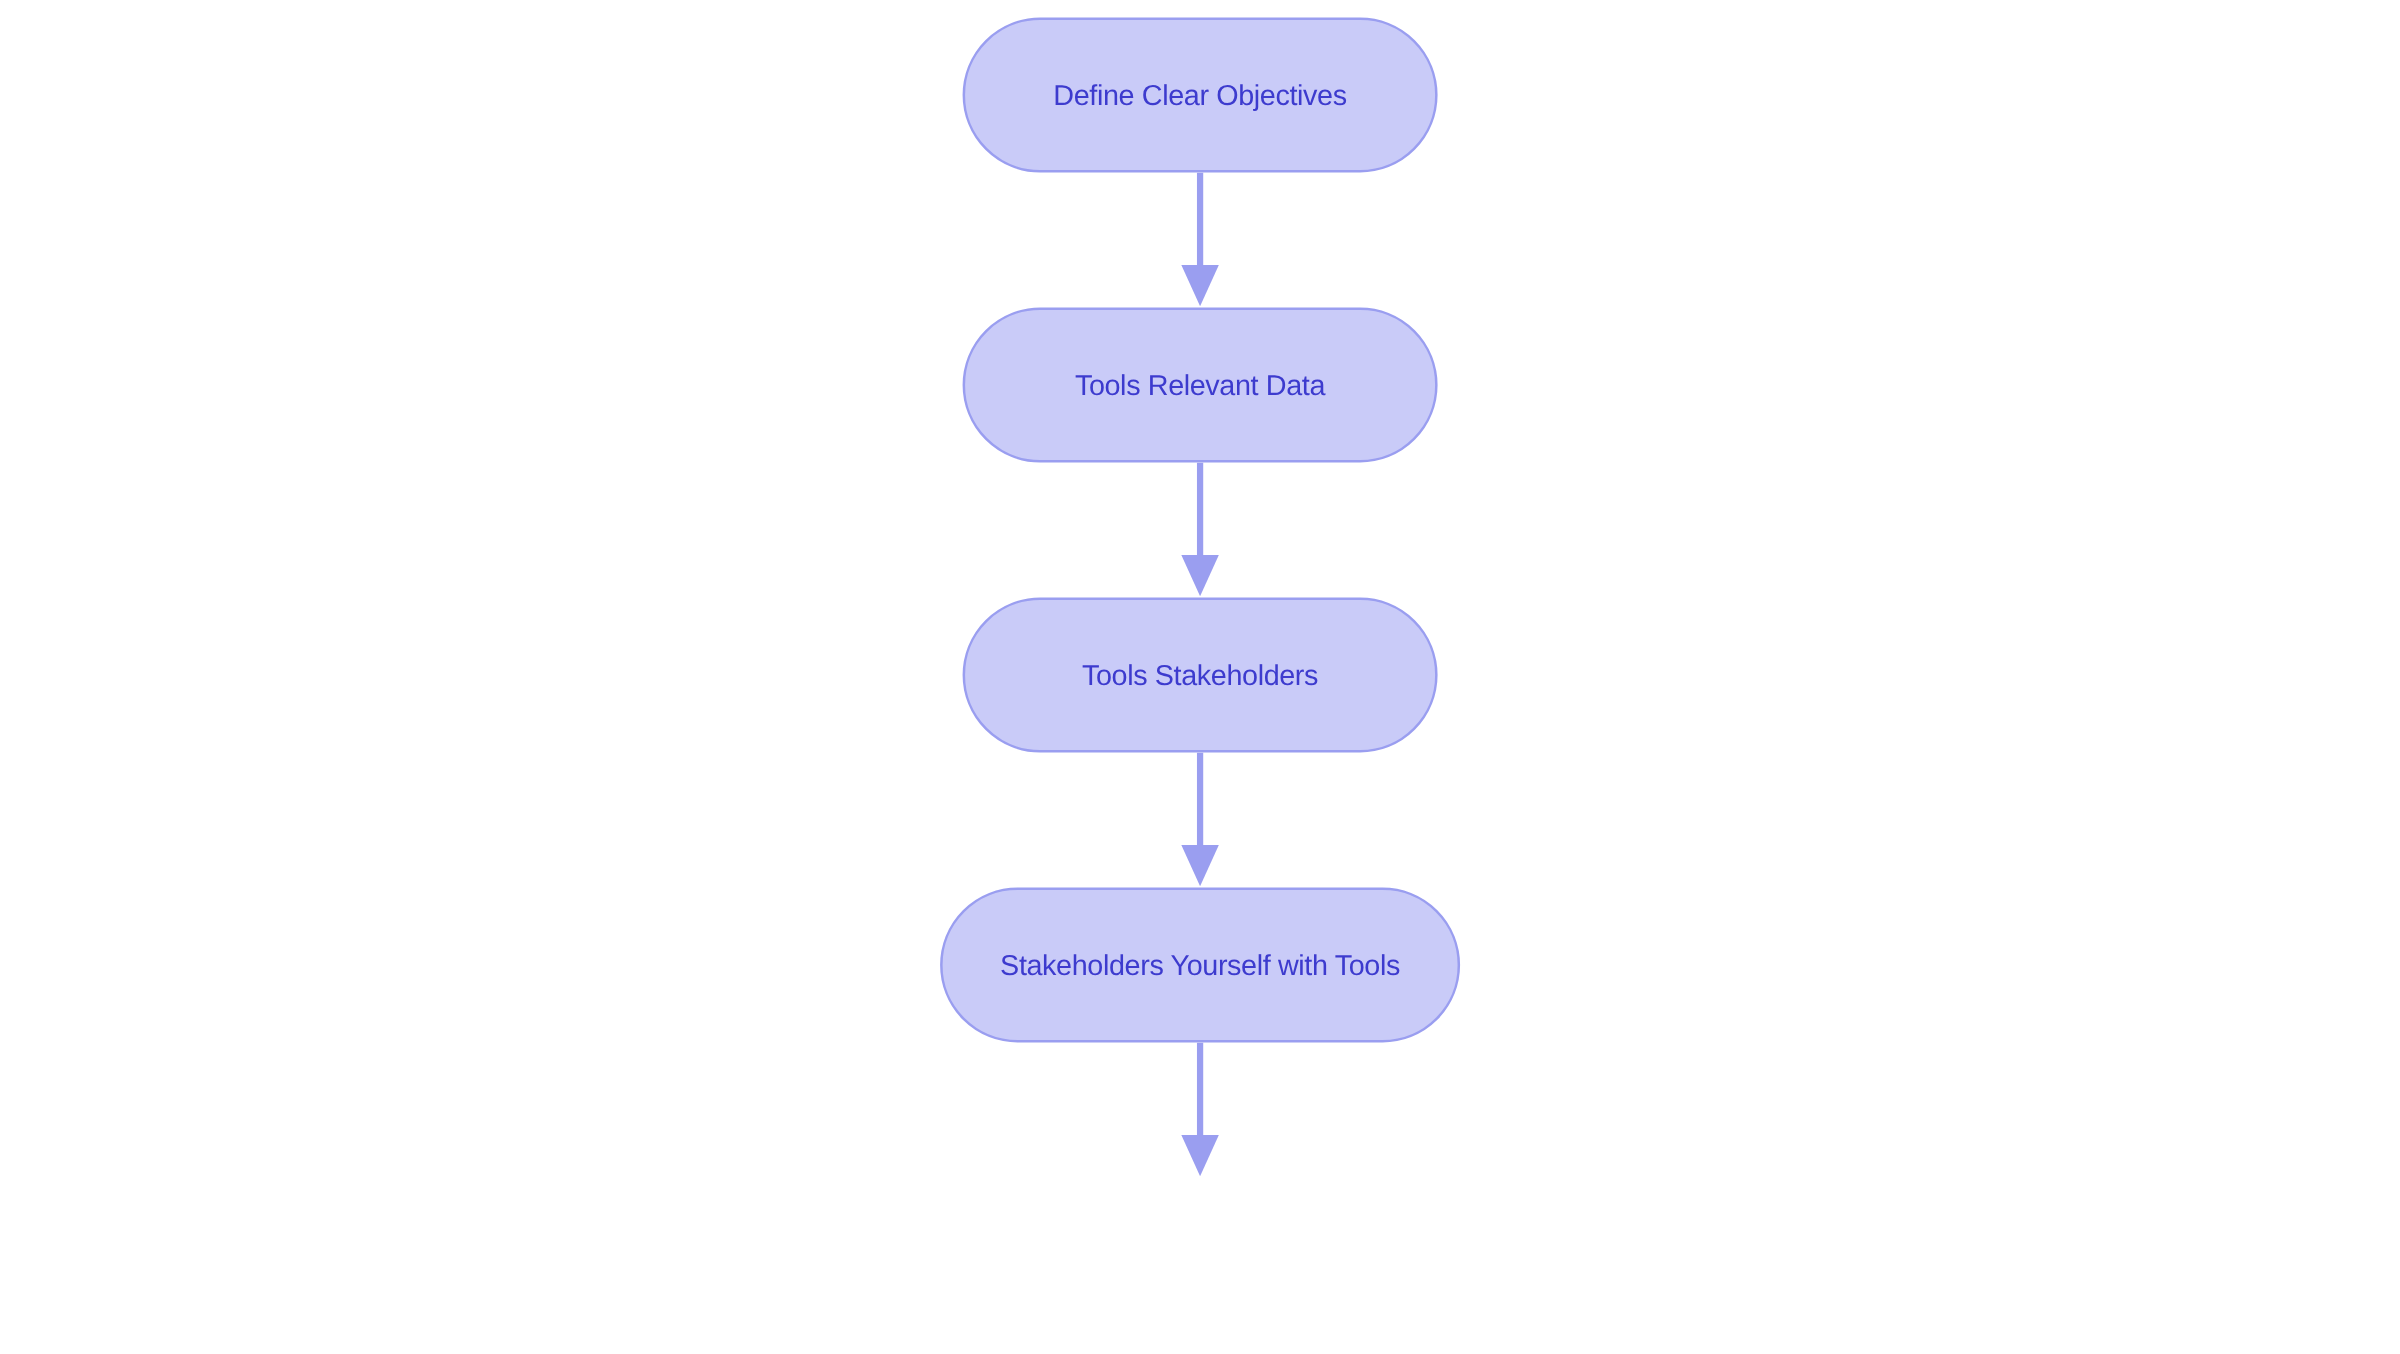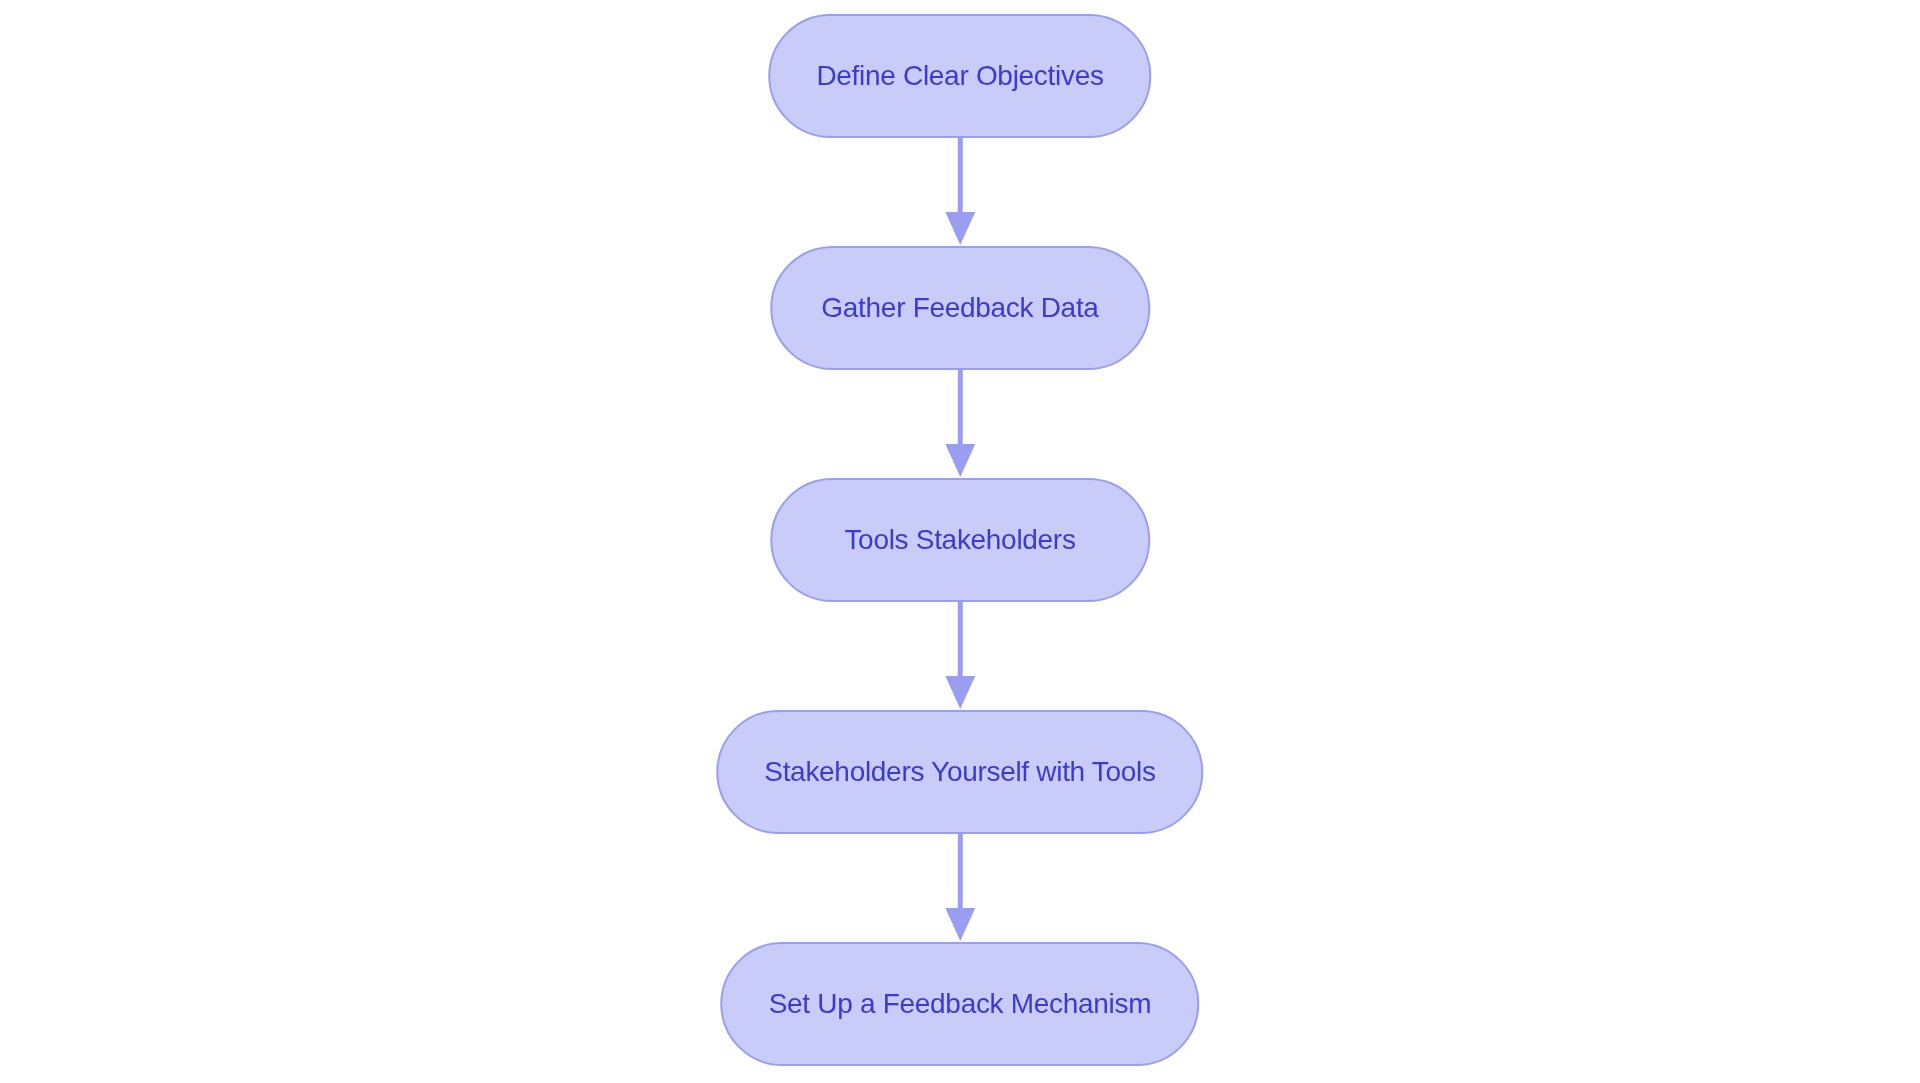--- a/index.html
+++ b/index.html
@@ -42,21 +42,21 @@
     padding: 0 46px;
     border-radius: 62px;
     background: var(--node-fill);
     border: 2.5px solid var(--node-border);
     display: flex;
     align-items: center;
     justify-content: center;
     flex: 0 0 auto;
   }
   .node-label {
-    font-size: 28px;
+    font-size: 23px;
     letter-spacing: -0.3px;
     color: var(--label);
     white-space: nowrap;
     text-align: left;
   }
   .arrow {
     display: block;
     width: 40px;
     height: 108px;
     flex: 0 0 auto;
@@ -78,21 +78,21 @@
     <div class="node">
       <span class="node-label">Define Clear Objectives</span>
     </div>
 
     <svg class="arrow" viewBox="0 0 40 108">
       <line x1="20" y1="0" x2="20" y2="76"></line>
       <polygon points="5,74 35,74 20,107"></polygon>
     </svg>
 
     <div class="node">
-      <span class="node-label">Gather Feedback Data</span>
+      <span class="node-label">Tools Relevant Data</span>
     </div>
 
     <svg class="arrow" viewBox="0 0 40 108">
       <line x1="20" y1="0" x2="20" y2="76"></line>
       <polygon points="5,74 35,74 20,107"></polygon>
     </svg>
 
     <div class="node">
       <span class="node-label">Tools Stakeholders</span>
     </div>
@@ -104,18 +104,15 @@
 
     <div class="node">
       <span class="node-label">Stakeholders Yourself with Tools</span>
     </div>
 
     <svg class="arrow" viewBox="0 0 40 108">
       <line x1="20" y1="0" x2="20" y2="76"></line>
       <polygon points="5,74 35,74 20,107"></polygon>
     </svg>
 
-    <div class="node">
-      <span class="node-label">Set Up a Feedback Mechanism</span>
-    </div>
 
   </div>
 </div>
 
 </body></html>

